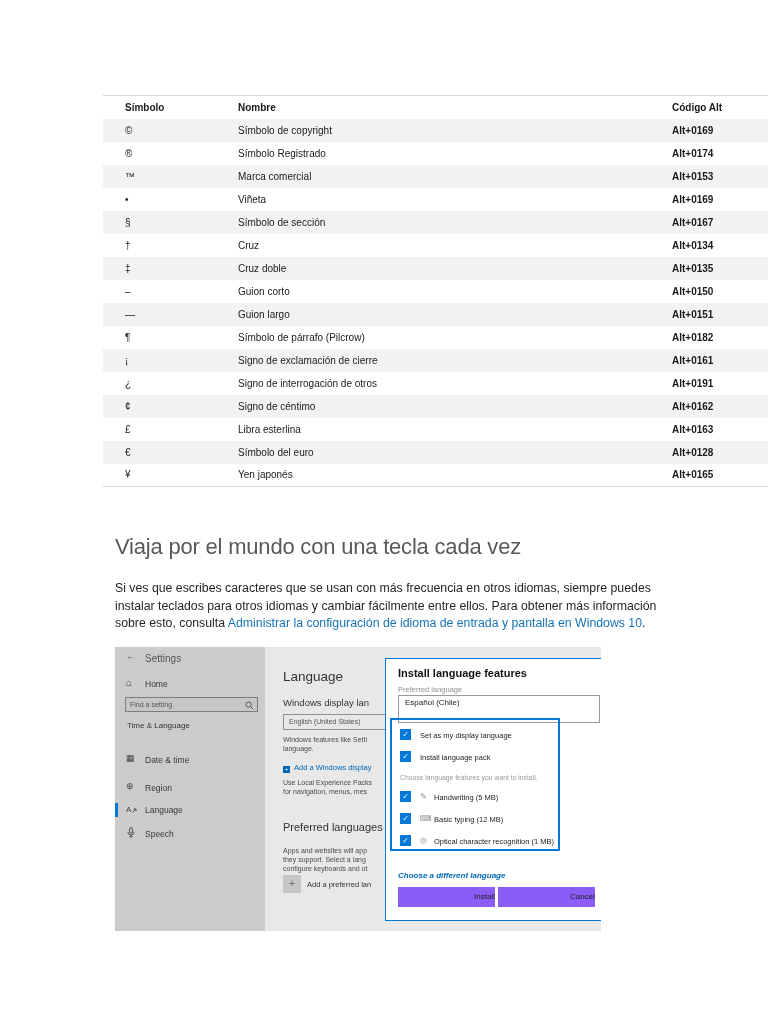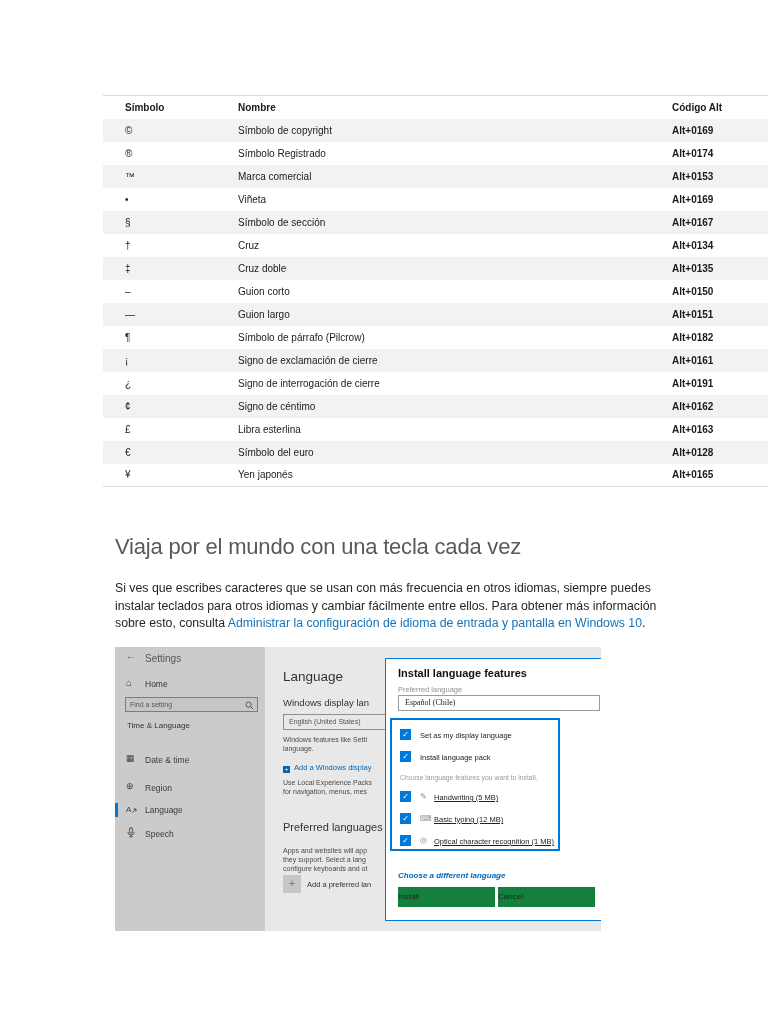--- a/index.html
+++ b/index.html
@@ -55,33 +55,33 @@
   .mainarea .prefhead { position:absolute; left:0; top:174px; font-size:11px; color:#333; }
   .addbtn { position:absolute; left:0; top:228px; width:18px; height:18px; background:#c6c6c6; color:#777;
             font-size:11px; text-align:center; line-height:17px; }
   .addbtn-lb { position:absolute; left:24px; top:233px; font-size:7.5px; color:#333; }
 
   
   .dialog { position:absolute; left:258px; top:11px; width:227px; height:263px; background:#fff;
             border:1px solid #0078d7; z-index:5;margin-left:12px; }
   .dialog .dtitle { position:absolute; left:12px; top:8px; font-size:11px; font-weight:bold; color:#111; }
   .dialog .dlabel { position:absolute; left:12px; top:26px; font-size:7.5px; color:#909090; }
-  .dialog .dinput { position:absolute; left:12px; top:36px; width:202px; height:16px; border:1px solid #9a9a9a;
-                    font-size:8px; color:#222; line-height:14px; padding-left:6px; background:#fff;font-family:Liberation Serif, serif; }
+  .dialog .dinput { position:absolute; left:12px; top:36px; width:202px; height:28px; border:1px solid #9a9a9a;
+                    font-size:8px; color:#222; line-height:14px; padding-left:6px; background:#fff; }
   .focusbox { position:absolute; left:4px; top:59px; width:170px; height:133px; border:2px solid #0078d7; }
   .cbrow { position:absolute; left:0; width:160px; height:12px; }
   .cbx { position:absolute; left:8px; top:0; width:11px; height:11px; background:#0078d7; color:#fff;
          font-size:8px; line-height:11px; text-align:center; }
   .cbrow .lb { position:absolute; left:28px; top:2px; font-size:7.5px; color:#222; }
   .cbrow .fic { position:absolute; left:28px; top:1px; font-size:8px; color:#8a8a8a; line-height:10px; }
-  .cbrow .flb { position:absolute; left:42px; top:2px; font-size:7.5px; color:#222;text-decoration:underline; }
+  .cbrow .flb { position:absolute; left:42px; top:2px; font-size:7.5px; color:#222; }
   .feat-label { position:absolute; left:8px; top:54px; font-size:6.8px; color:#9a9a9a; }
   .dlink { position:absolute; left:12px; top:212px; font-size:8px; font-weight:bold; color:#0067b8;font-style:italic; }
-  .dbtn { position:absolute; top:228px; width:97px; height:20px; background:#15803d; font-size:8px; color:#222;
-          text-align:left; line-height:20px; }
+  .dbtn { position:absolute; top:228px; width:97px; height:20px; background:#8b5cf6; font-size:8px; color:#222;
+          text-align:right; line-height:20px; }
   .dbtn.install { left:12px; }
   .dbtn.cancel { left:112px; }
 </style>
 </head>
 <body>
 
 <div class="page">
 
   <table class="alt-table">
     <colgroup>
@@ -147,21 +147,21 @@
           <td>Símbolo de párrafo (Pilcrow)</td>
           <td>Alt+0182</td>
         </tr>
         <tr>
           <td>¡</td>
           <td>Signo de exclamación de cierre</td>
           <td>Alt+0161</td>
         </tr>
         <tr>
           <td>¿</td>
-          <td>Signo de interrogación de cierre</td>
+          <td>Signo de interrogación de otros</td>
           <td>Alt+0191</td>
         </tr>
         <tr>
           <td>¢</td>
           <td>Signo de céntimo</td>
           <td>Alt+0162</td>
         </tr>
         <tr>
           <td>£</td>
           <td>Libra esterlina</td>

